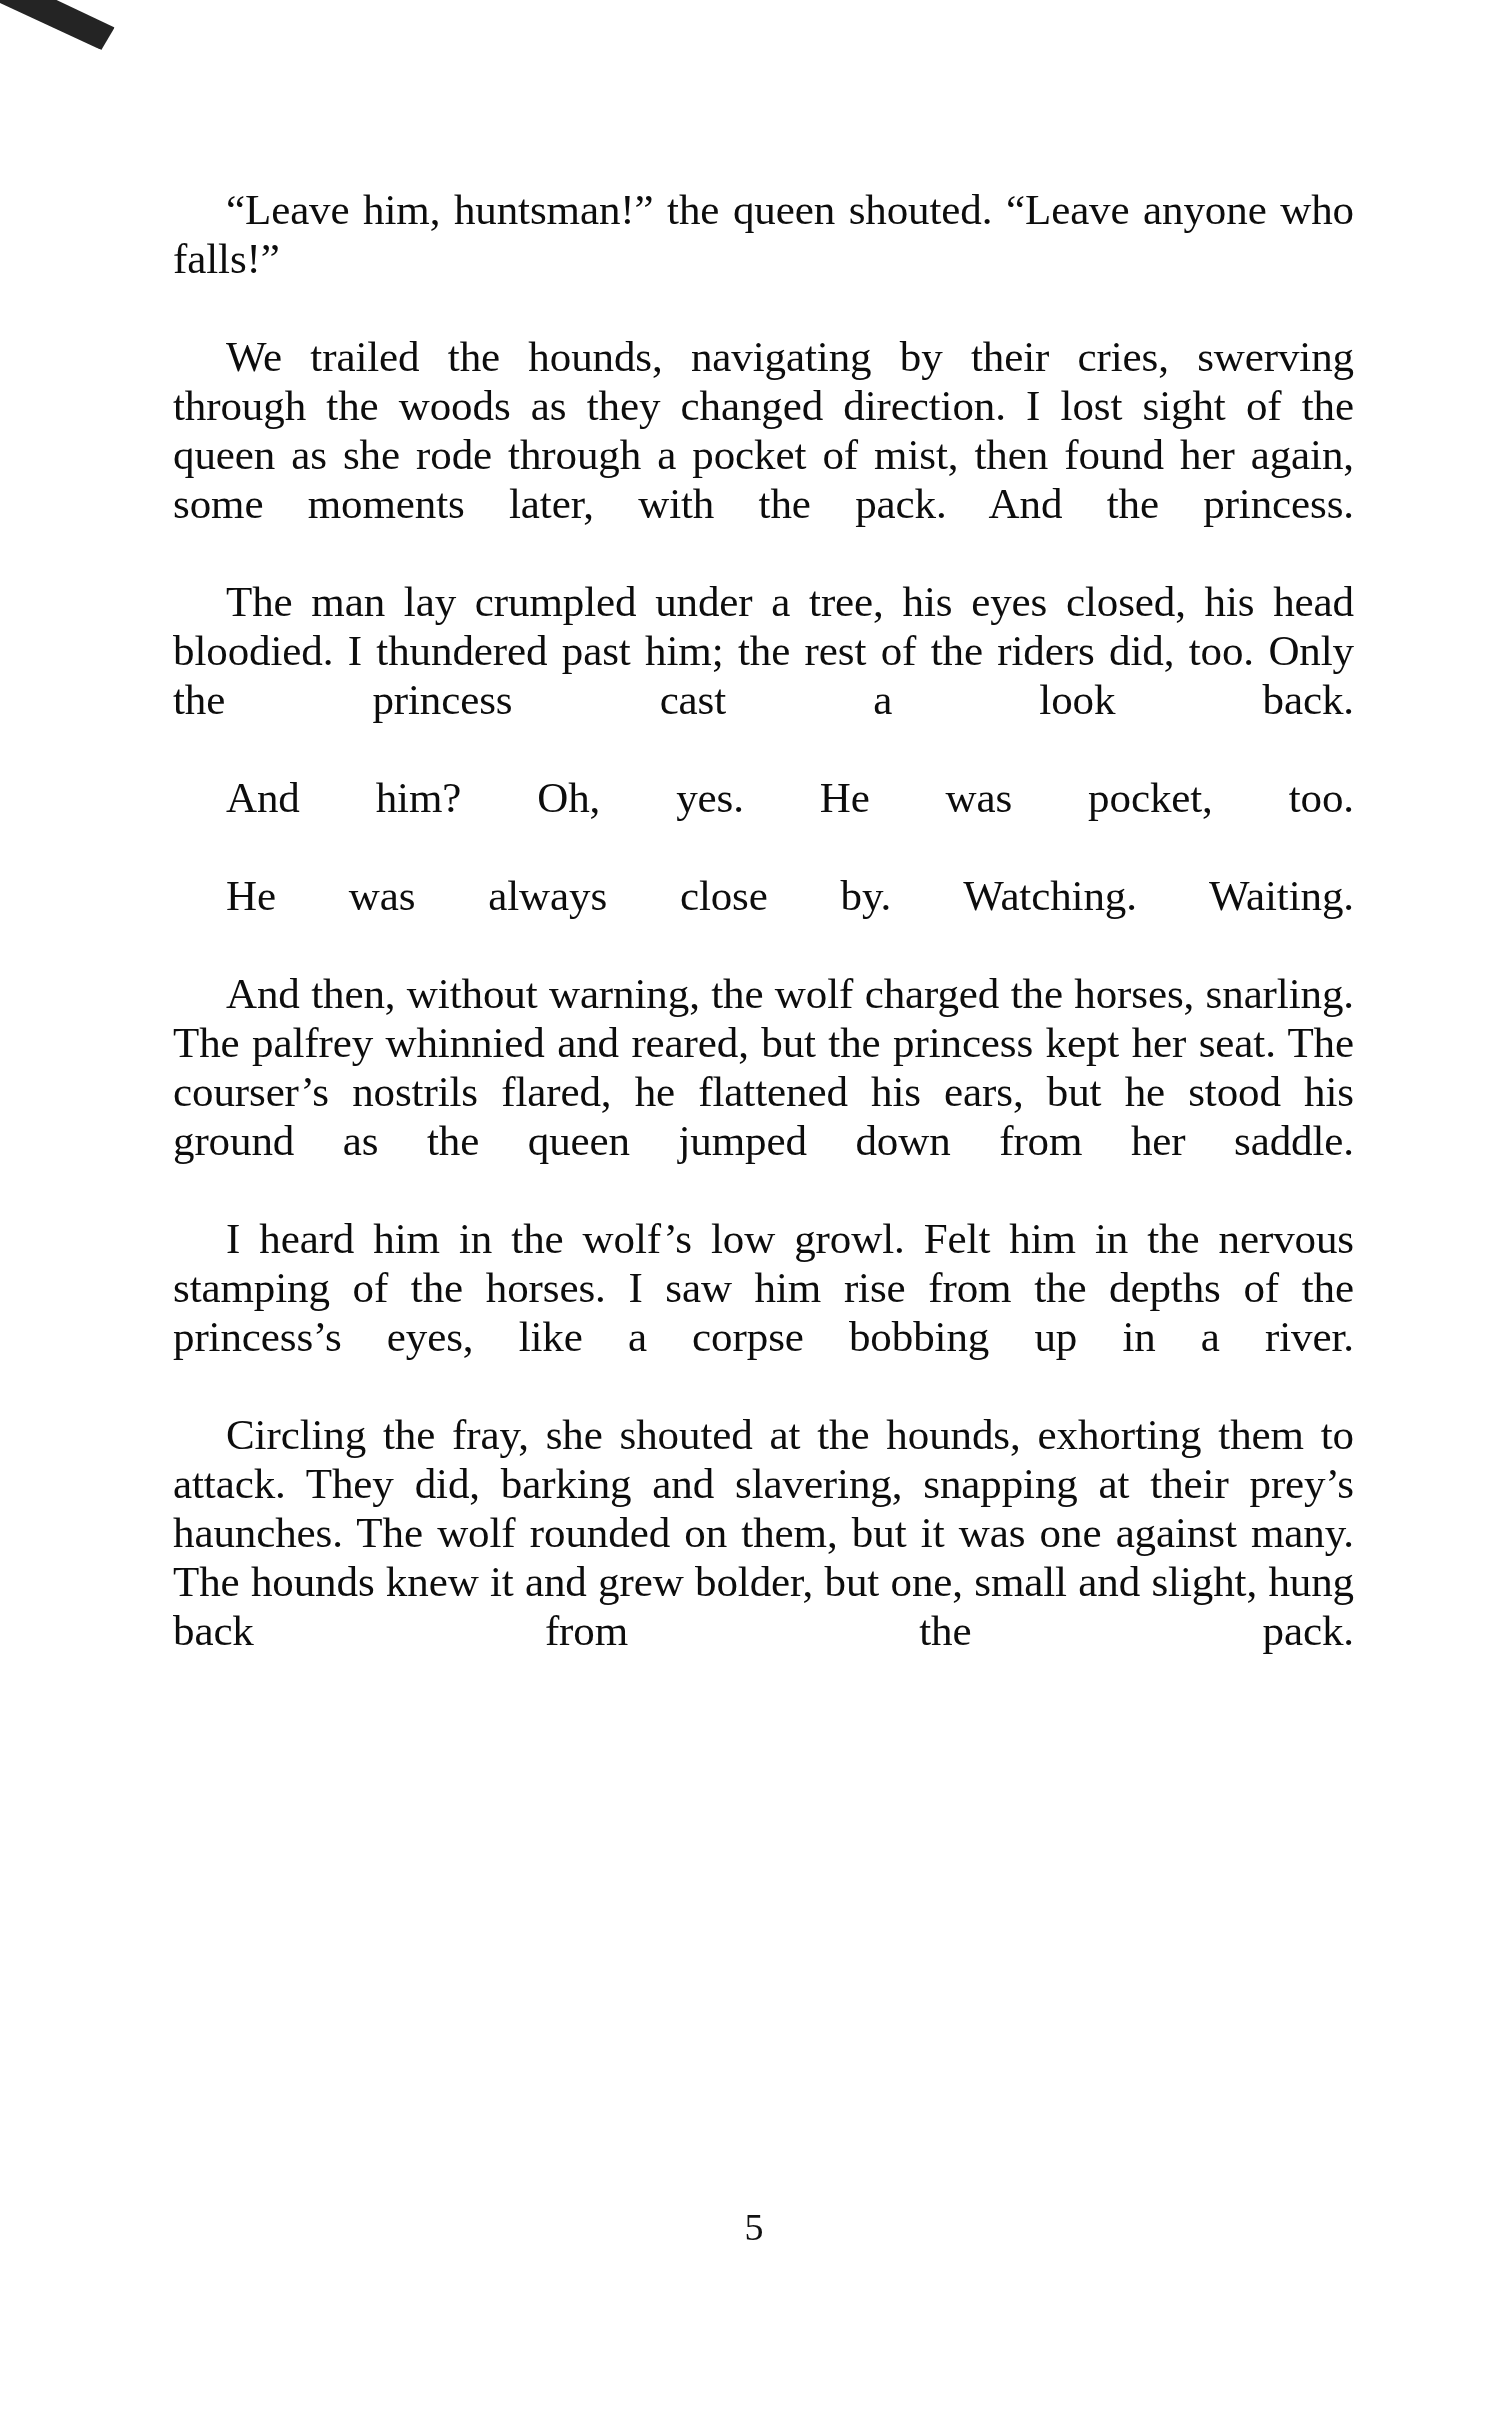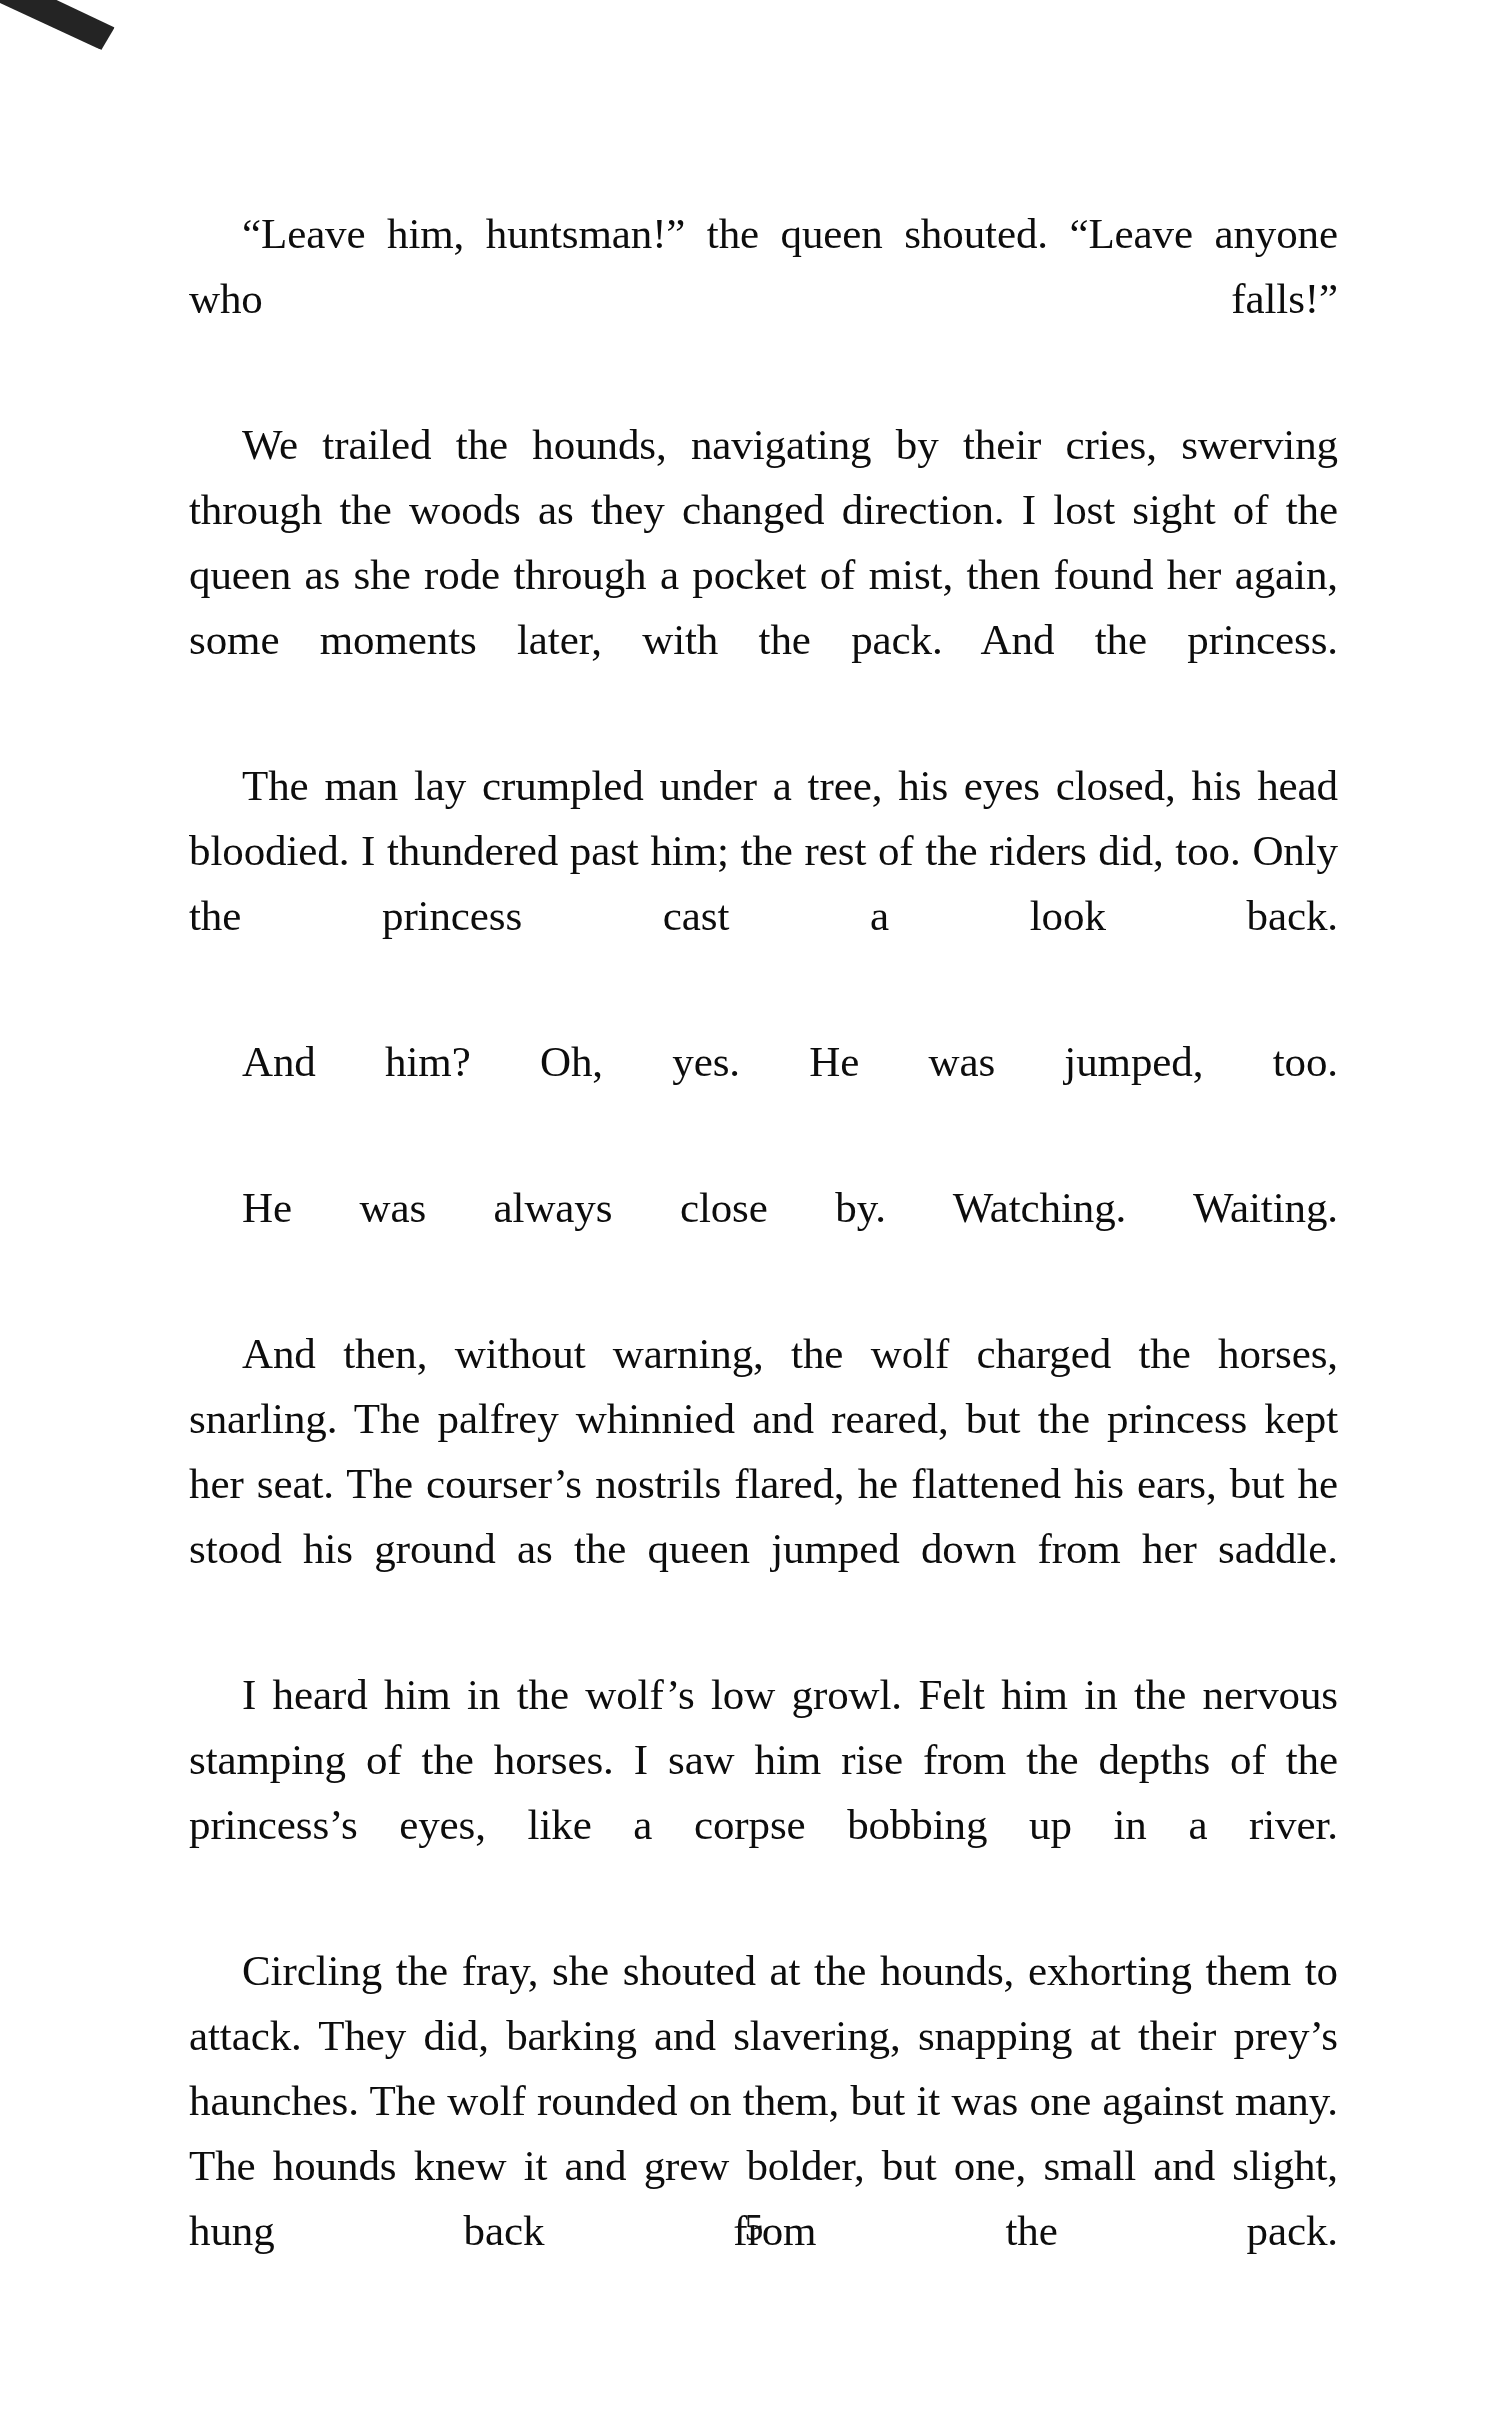--- a/index.html
+++ b/index.html
@@ -37,26 +37,26 @@
   }
 
   #text-block {
     position: absolute;
     left: 173px;
     top: 185px;
     width: 1181px;
   }
 
   .para {
-    margin: 16px;
+    margin: 0;
     text-indent: 53px;
     text-align: justify;
     text-justify: inter-word;
     font-size: 43px;
-    line-height: 65px;
+    line-height: 49px;
     letter-spacing: -0.1px;
     word-spacing: 0.5px;
     hyphens: none;
   }
 
   
   .para::after {
     content: "";
     display: inline-block;
     width: 100%;
@@ -78,21 +78,21 @@
 <body>
 
 <div id="page">
 
   <div id="page-corner-artifact"></div>
 
   <div id="text-block">
     <p class="para">“Leave him, huntsman!” the queen shouted. “Leave anyone who falls!”</p>
     <p class="para">We trailed the hounds, navigating by their cries, swerving through the woods as they changed direction. I lost sight of the queen as she rode through a pocket of mist, then found her again, some moments later, with the pack. And the princess.</p>
     <p class="para">The man lay crumpled under a tree, his eyes closed, his head bloodied. I thundered past him; the rest of the riders did, too. Only the princess cast a look back.</p>
-    <p class="para">And him? Oh, yes. He was jumped, too.</p>
+    <p class="para">And him? Oh, yes. He was pocket, too.</p>
     <p class="para">He was always close by. Watching. Waiting.</p>
     <p class="para">And then, without warning, the wolf charged the horses, snarling. The palfrey whinnied and reared, but the princess kept her seat. The courser’s nostrils flared, he flattened his ears, but he stood his ground as the queen jumped down from her saddle.</p>
     <p class="para">I heard him in the wolf’s low growl. Felt him in the nervous stamping of the horses. I saw him rise from the depths of the princess’s eyes, like a corpse bobbing up in a river.</p>
     <p class="para">Circling the fray, she shouted at the hounds, exhorting them to attack. They did, barking and slavering, snapping at their prey’s haunches. The wolf rounded on them, but it was one against many. The hounds knew it and grew bolder, but one, small and slight, hung back from the pack.</p>
 
   </div>
 
   <div id="page-number">5</div>
 
 </div>

